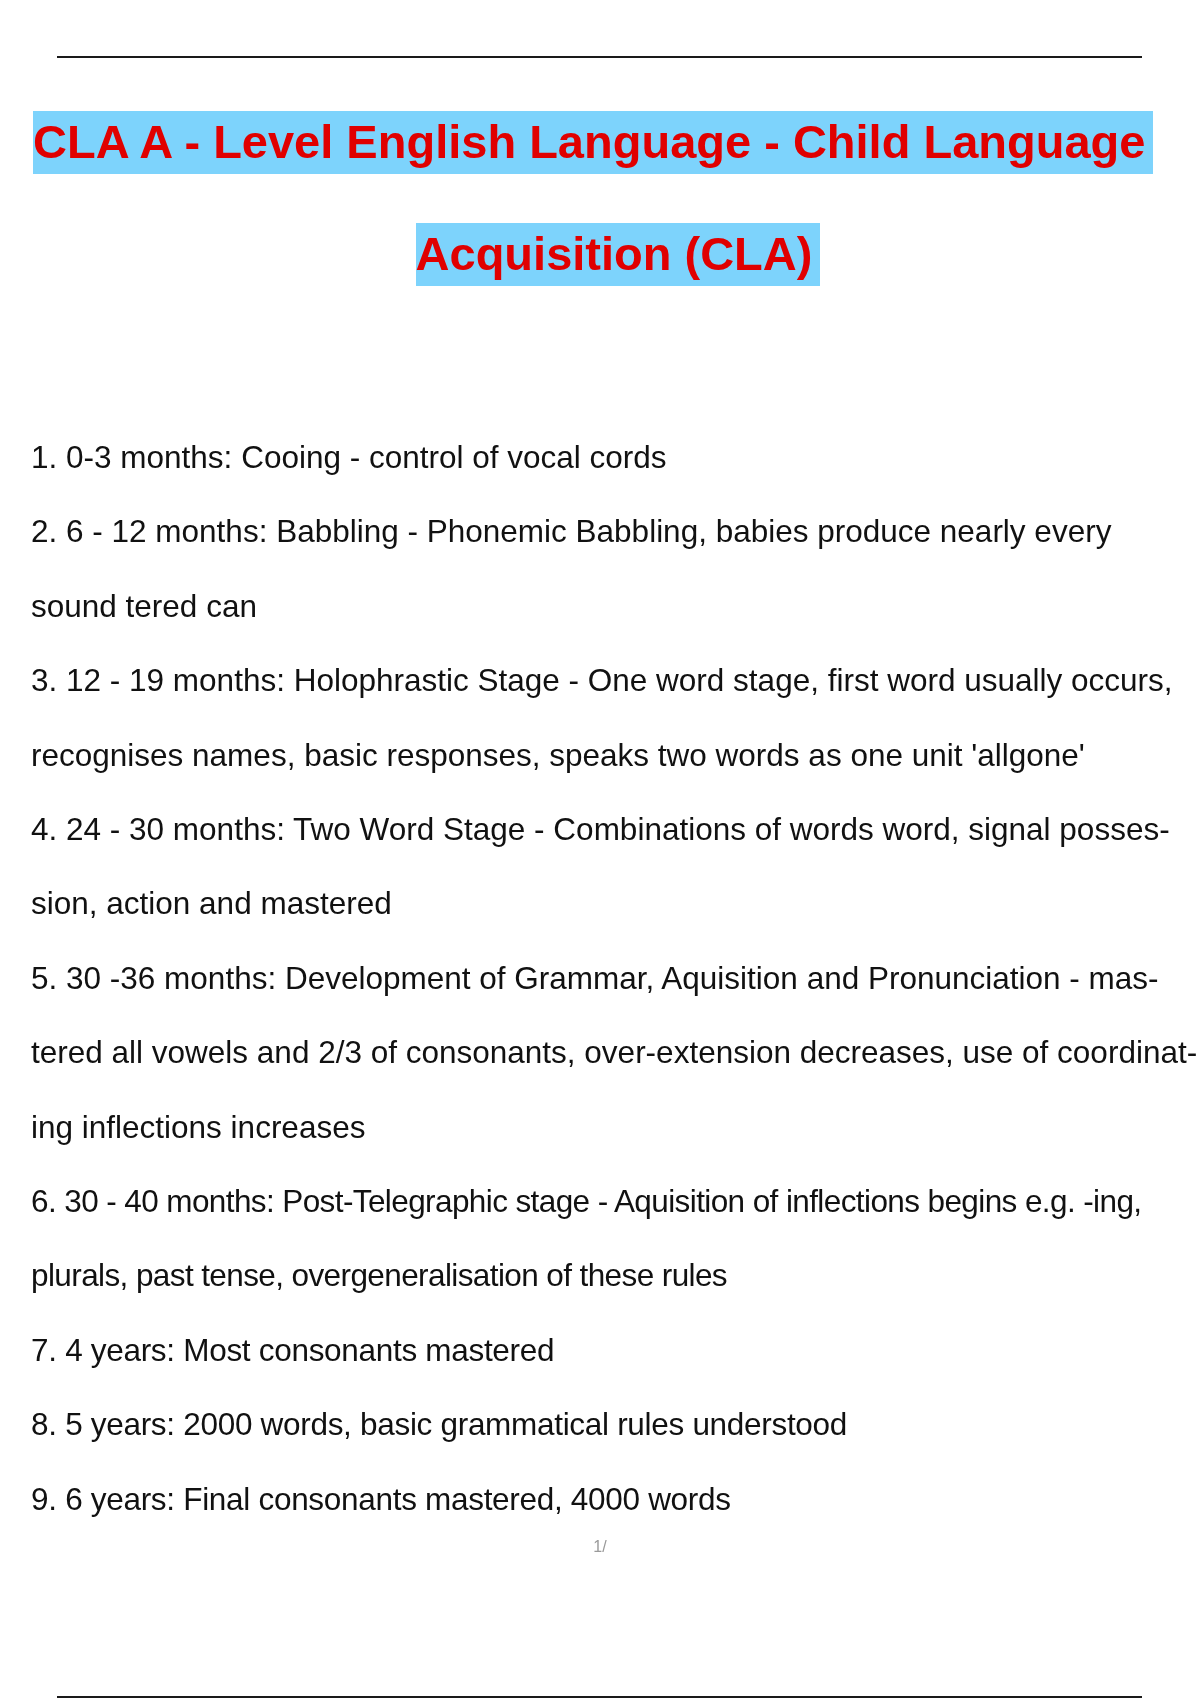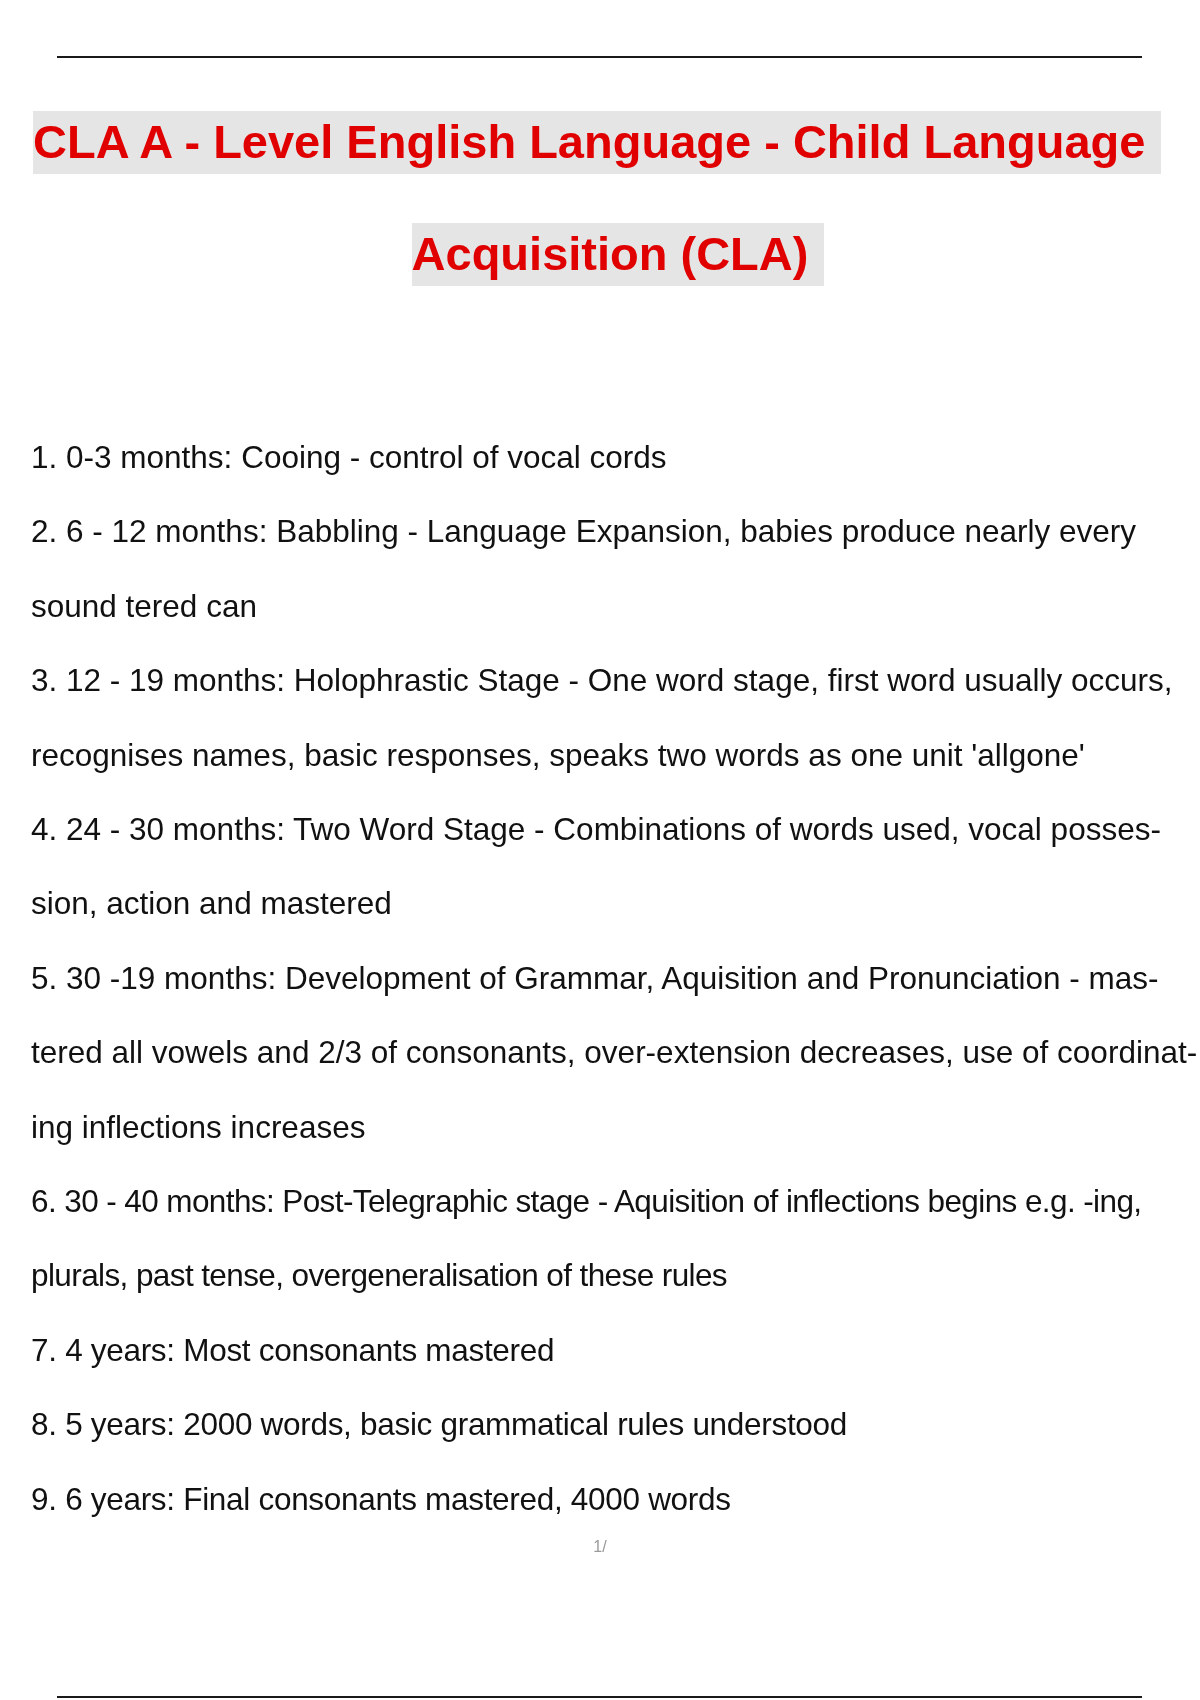--- a/index.html
+++ b/index.html
@@ -28,22 +28,22 @@
   .title {
     position: absolute;
     left: 0;
     width: 1200px;
     white-space: nowrap;
     font-weight: bold;
     font-size: 47px;
     color: #e00000;
   }
   .title .hl {
-    background: #e5e5e5;
-    padding: 4px 16px 6px 0;
+    background: #7dd3fc;
+    padding: 4px 8px 6px 0;
   }
   .title.line1 { top: 114px; left: 33px; }
   .title.line2 { top: 226px; text-align: center; left: 18px; }
 
   .list {
     position: absolute;
     left: 31px;
     top: 420px;
     width: 1180px;
     margin: 0;
@@ -79,42 +79,42 @@
 <div class="title line2">
   <span class="hl">Acquisition (CLA)</span>
 </div>
 
 <ol class="list">
   <li>
     <span class="num">1. </span><span class="age">0-3 months:</span><span> Cooing - control of vocal cords</span>
   </li>
 
   <li>
-    <span class="num">2. </span><span class="age">6 - 12 months:</span><span> Babbling - Language Expansion, babies produce nearly every</span>
+    <span class="num">2. </span><span class="age">6 - 12 months:</span><span> Babbling - Phonemic Babbling, babies produce nearly every</span>
   </li>
   <li>
     <span>sound tered can</span>
   </li>
 
   <li>
     <span class="num">3. </span><span class="age">12 - 19 months:</span><span> Holophrastic Stage - One word stage, first word usually occurs,</span>
   </li>
   <li>
     <span>recognises names, basic responses, speaks two words as one unit 'allgone'</span>
   </li>
 
   <li>
-    <span class="num">4. </span><span class="age">24 - 30 months:</span><span> Two Word Stage - Combinations of words used, vocal posses-</span>
+    <span class="num">4. </span><span class="age">24 - 30 months:</span><span> Two Word Stage - Combinations of words word, signal posses-</span>
   </li>
   <li>
     <span>sion, action and mastered</span>
   </li>
 
   <li>
-    <span class="num">5. </span><span class="age">30 -19 months:</span><span> Development of Grammar, Aquisition and Pronunciation - mas-</span>
+    <span class="num">5. </span><span class="age">30 -36 months:</span><span> Development of Grammar, Aquisition and Pronunciation - mas-</span>
   </li>
   <li>
     <span>tered all vowels and 2/3 of consonants, over-extension decreases, use of coordinat-</span>
   </li>
   <li>
     <span>ing inflections increases</span>
   </li>
 
   <li class="item-6">
     <span class="num">6. </span><span class="age">30 - 40 months:</span><span> Post-Telegraphic stage - Aquisition of inflections begins e.g. -ing,</span>

